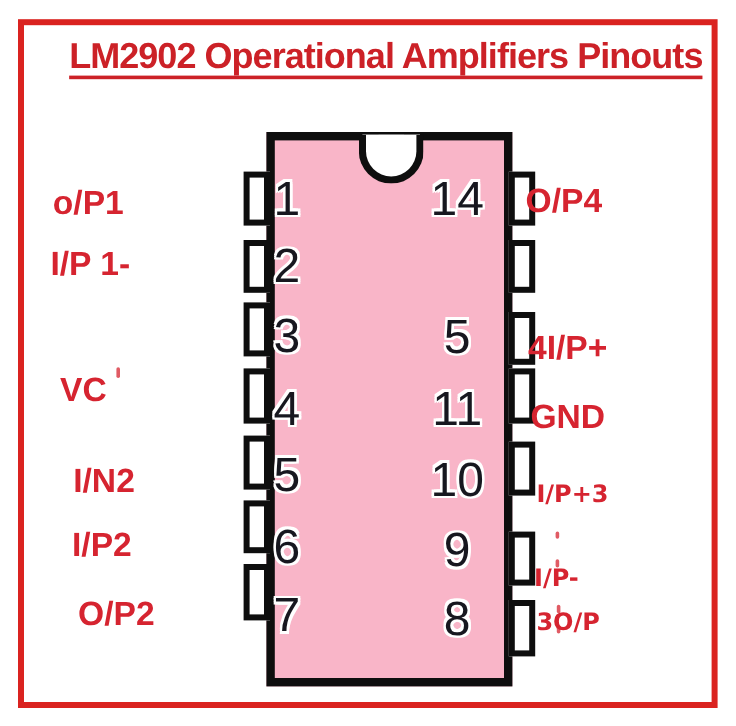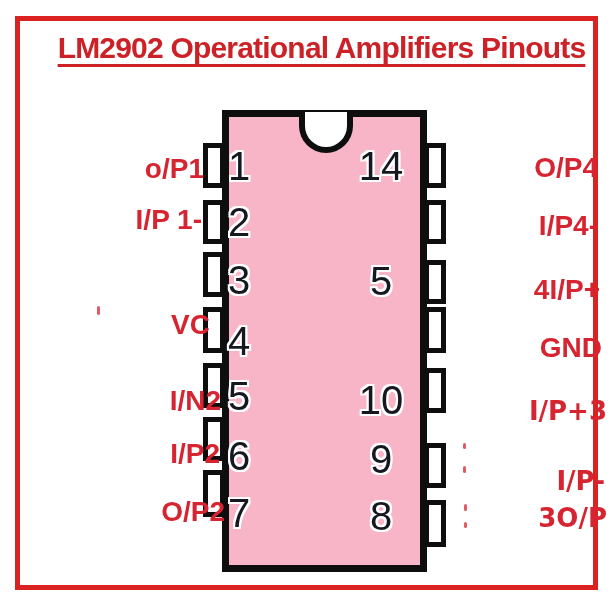--- a/index.html
+++ b/index.html
@@ -65,29 +65,29 @@
       -2px -2px 0 #fff, 2px -2px 0 #fff,
       -2px  2px 0 #fff, 2px  2px 0 #fff,
       -2px  0   0 #fff, 2px  0   0 #fff,
        0   -2px 0 #fff, 0    2px 0 #fff;
   }
   .num-l{left:228px;width:70px;text-align:left;}
   .num-r{left:348px;width:66px;text-align:center;}
   .plabel{
     position:absolute;
     width:160px;
-    text-align:right;
+    text-align:left;
     font-size:28px;line-height:32px;
     font-weight:700;
     color:var(--label-red,#d62430);
     white-space:nowrap;
   }
   .alt{
     font-family:"DejaVu Sans",sans-serif;
-    font-size:26px;
+    font-size:20px;
   }
   .mark{
     position:absolute;
     width:3px;
     background:var(--label-red,#d62430);
     border-radius:2px;
     opacity:0.75;
   }
 </style>
 </head>
@@ -121,33 +121,33 @@
   <div class="pin-num num-l" style="top:146px">1</div>
   <div class="pin-num num-l" style="top:202px">2</div>
   <div class="pin-num num-l" style="top:260px">3</div>
   <div class="pin-num num-l" style="top:321px">4</div>
   <div class="pin-num num-l" style="top:376px">5</div>
   <div class="pin-num num-l" style="top:436px">6</div>
   <div class="pin-num num-l" style="top:493px">7</div>
 
   <div class="pin-num num-r" style="top:146px">14</div>
   <div class="pin-num num-r" style="top:261px">5</div>
+  <div class="pin-num num-r" style="top:321px">11</div>
   <div class="pin-num num-r" style="top:380px">10</div>
   <div class="pin-num num-r" style="top:439px">9</div>
   <div class="pin-num num-r" style="top:496px">8</div>
 
   <div class="plabel" style="left:44px;top:153px">o/P1</div>
   <div class="plabel" style="left:42px;top:204px">I/P 1-</div>
   <div class="plabel" style="left:50px;top:309px">VC</div>
   <div class="plabel" style="left:61px;top:385px">I/N2</div>
   <div class="plabel" style="left:60px;top:438px">I/P2</div>
   <div class="plabel" style="left:65px;top:496px">O/P2</div>
 
   <div class="plabel" style="left:438px;top:152px">O/P4</div>
-  <div class="plabel" style="left:438px;top:210px">I/P4-</div>
   <div class="plabel" style="left:440px;top:274px">4I/P+</div>
   <div class="plabel" style="left:442px;top:332px">GND</div>
   <div class="plabel alt" style="left:447px;top:395px">I/P+3</div>
   <div class="plabel alt" style="left:445px;top:465px">I/P-</div>
   <div class="plabel alt" style="left:447px;top:502px">3O/P</div>
 
   <div class="mark" style="left:97px;top:306px;height:9px"></div>
   <div class="mark" style="left:463px;top:443px;height:6px"></div>
   <div class="mark" style="left:463px;top:466px;height:7px"></div>
   <div class="mark" style="left:464px;top:504px;height:7px"></div>

